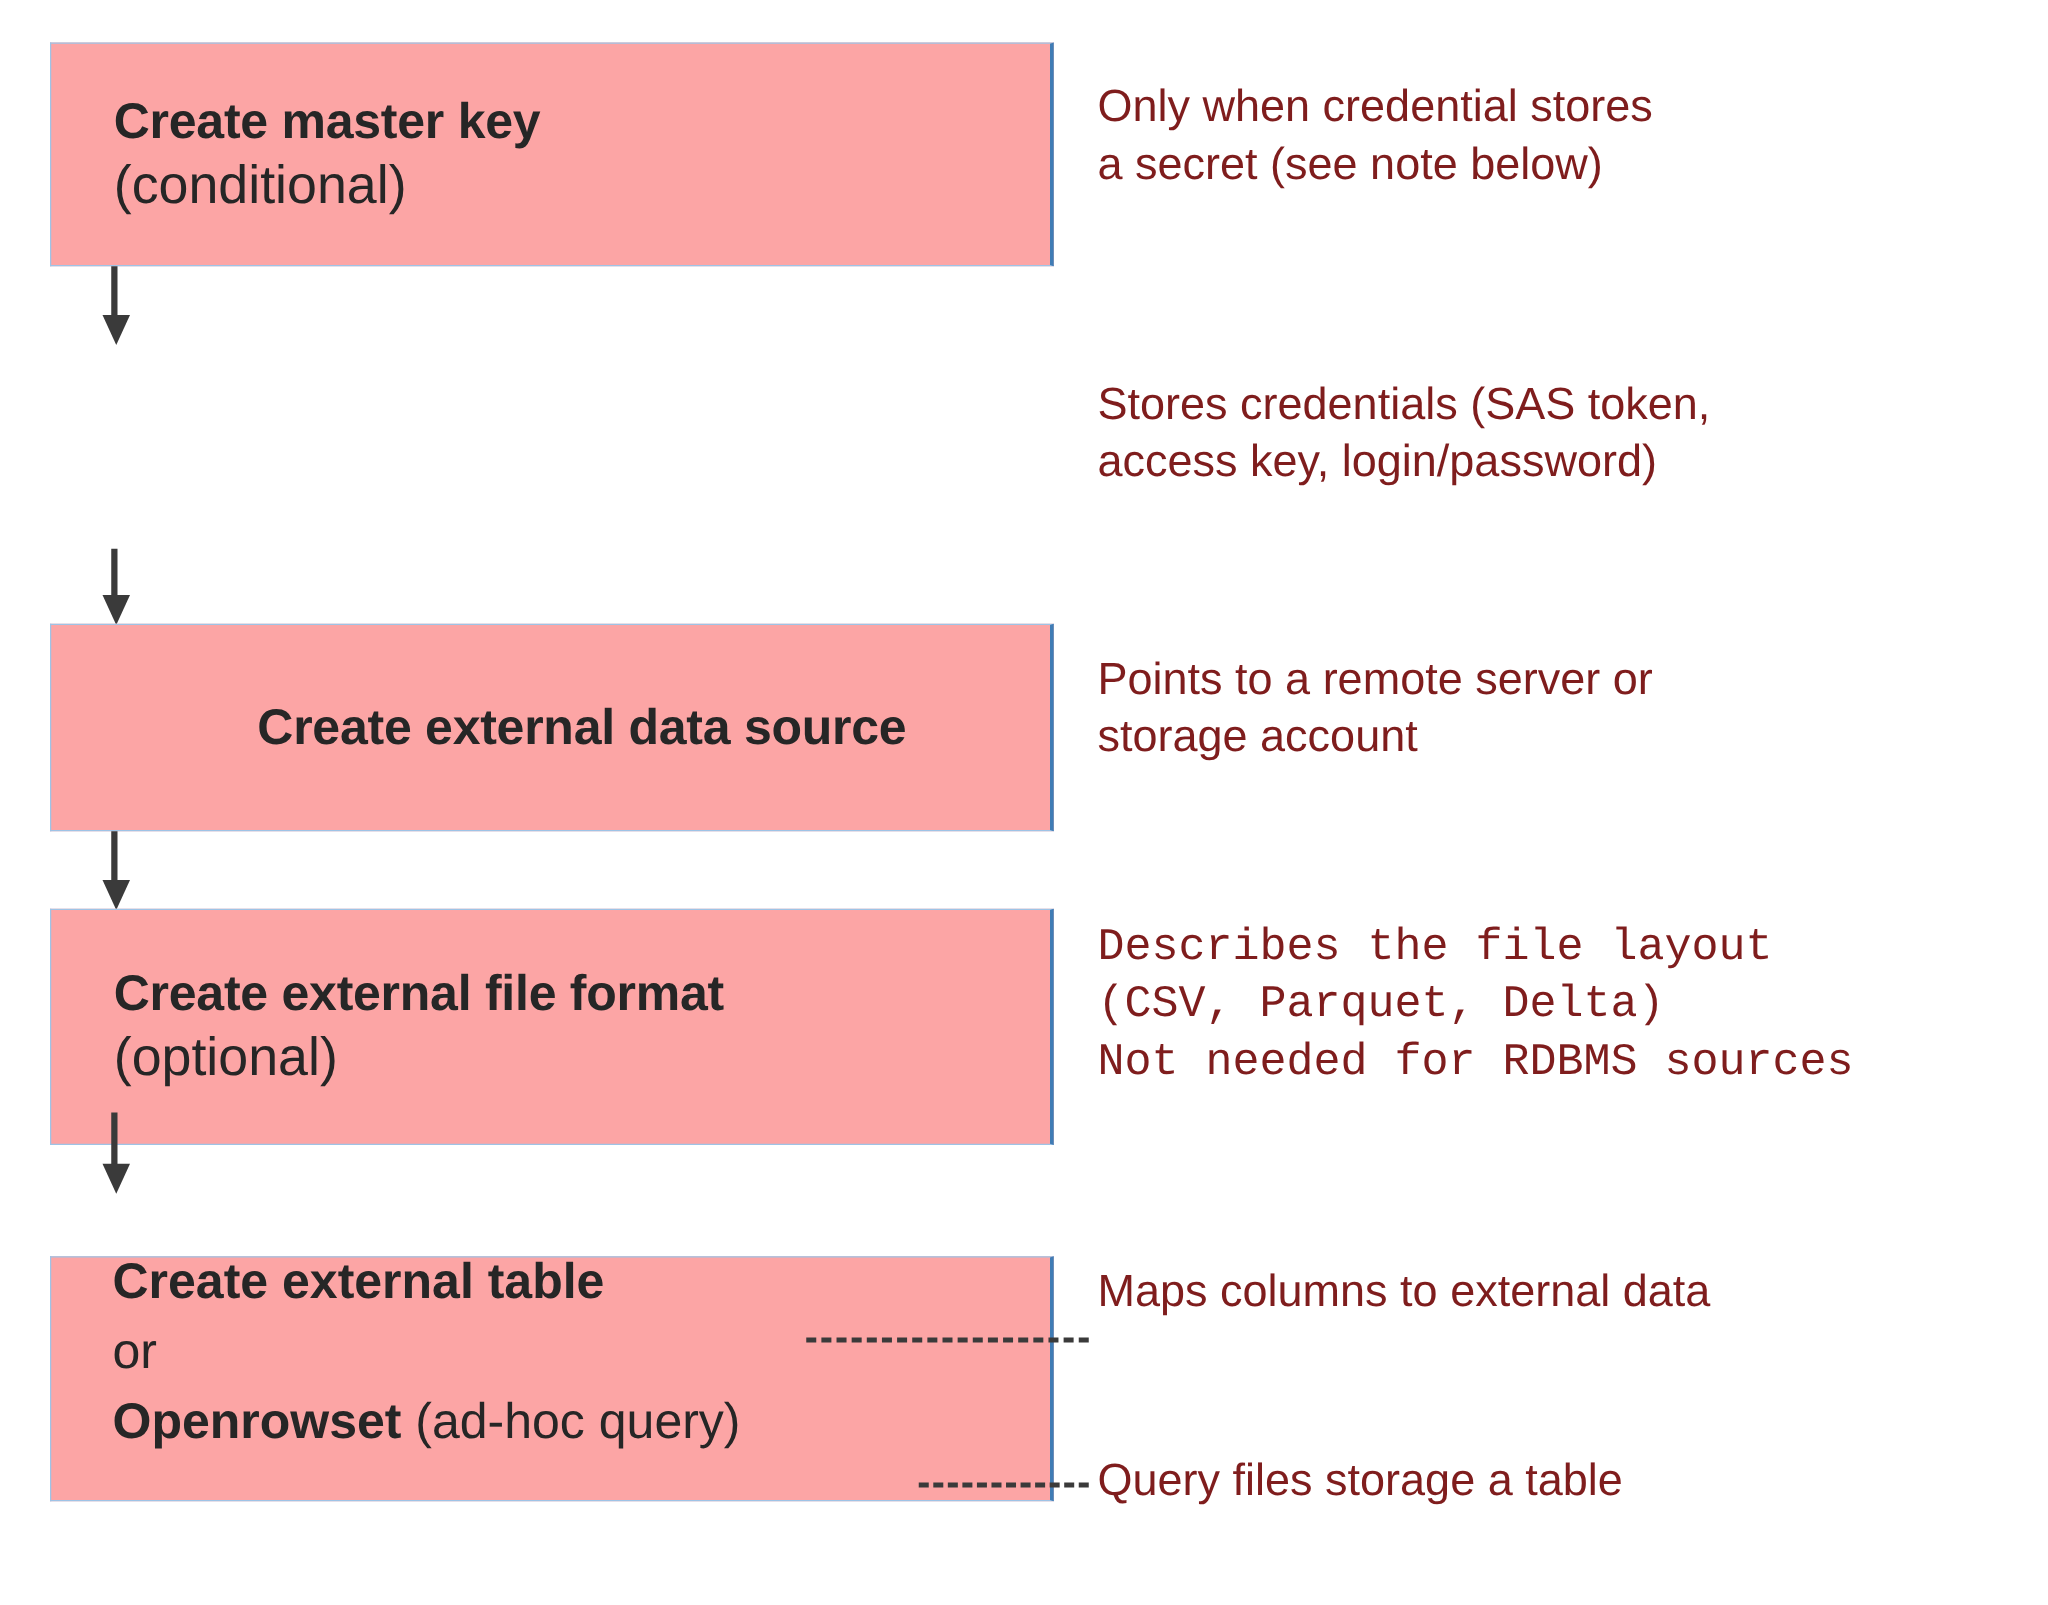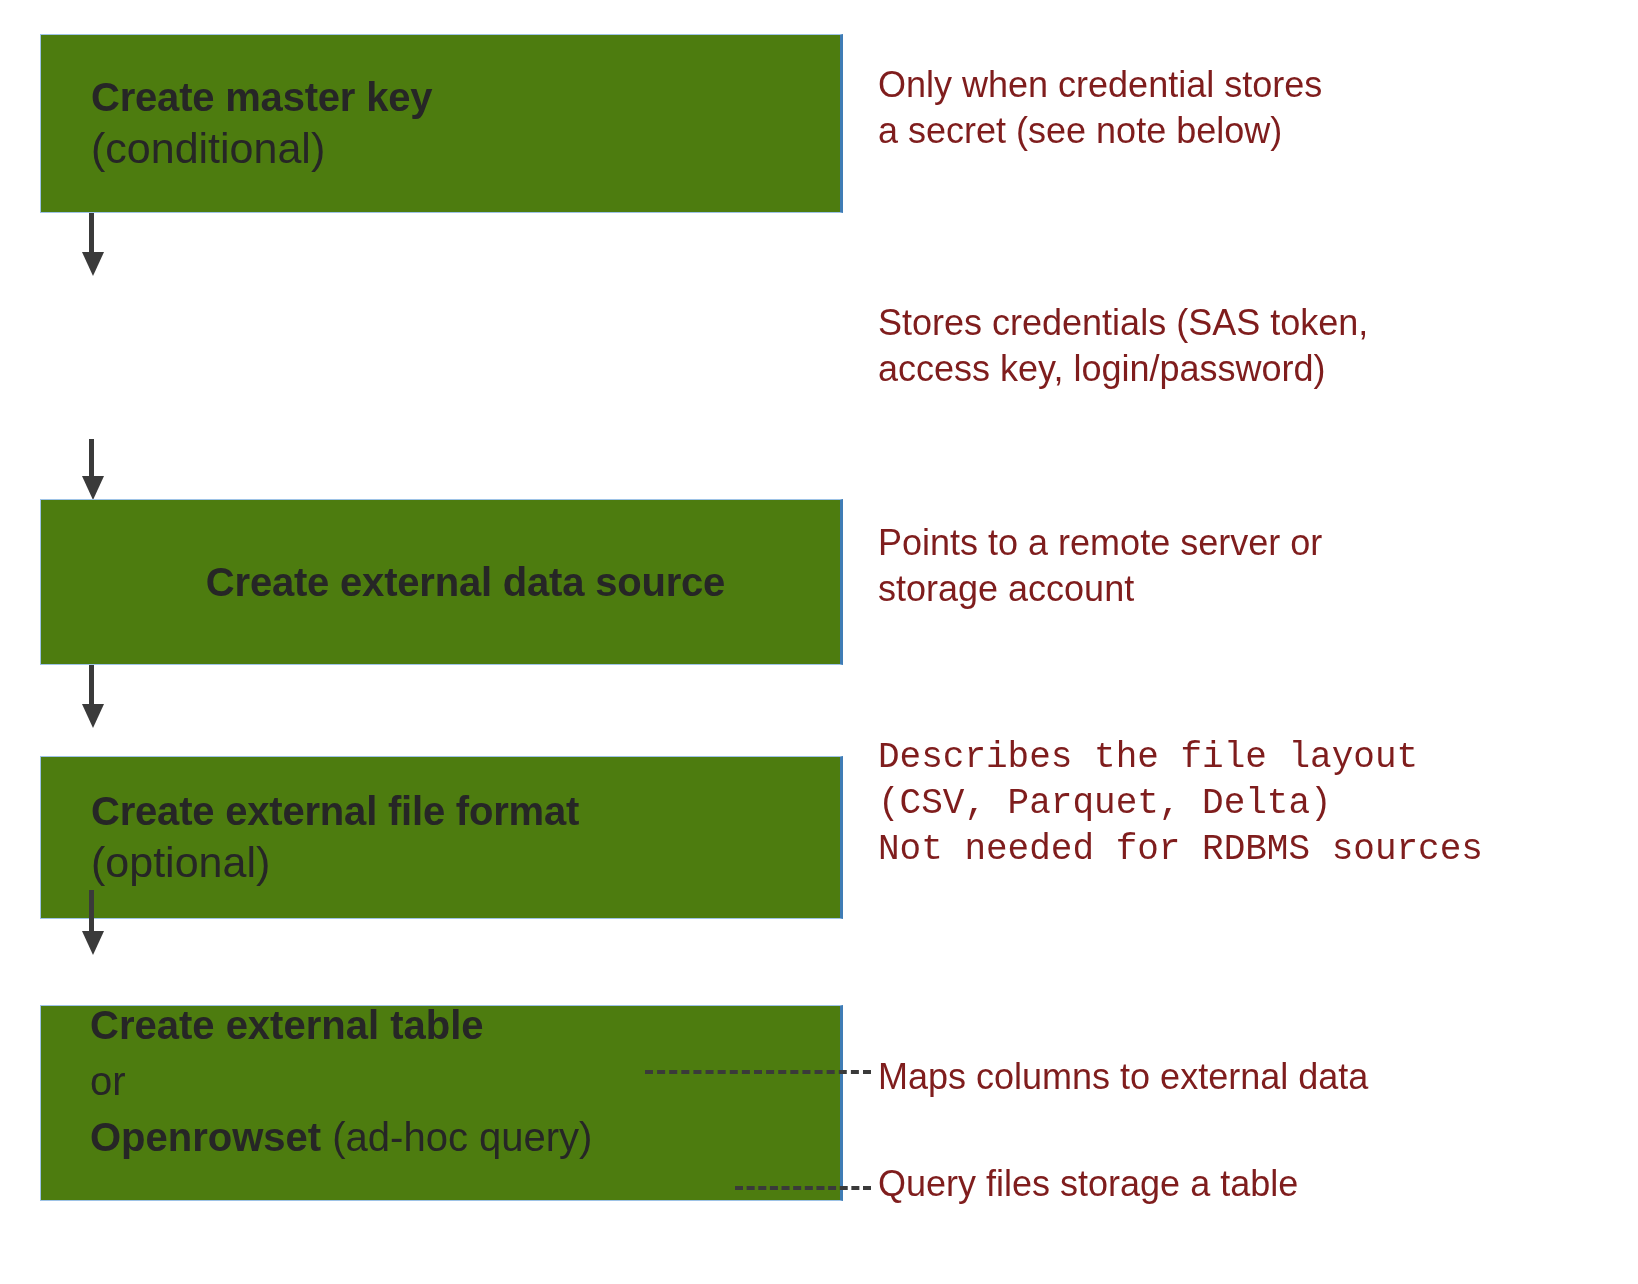--- a/index.html
+++ b/index.html
@@ -20,21 +20,21 @@
     width: 1638px;
     height: 1284px;
   }
 
   
   .step-box {
     position: absolute;
     left: 40px;
     width: 803px;
     box-sizing: border-box;
-    background: #4d7c0f;
+    background: #fca5a5;
     border-top: 1px solid #9ec3e6;
     border-right: 3px solid #3f7cb5;
     border-bottom: 3px solid #3f7cb5;
     border-left: 1px solid #9ec3e6;
     display: flex;
     flex-direction: column;
     justify-content: center;
     padding: 0 0 0 50px;
   }
   .step-box.flat-bottom {
@@ -139,21 +139,21 @@
     <div class="step-title">Create external data source</div>
   </div>
   <div class="note" style="top:520px;">Points to a remote server or
 storage account</div>
 
   <div class="arrow" style="top:665px; height:62px;">
     <div class="shaft" style="height:40px;"></div>
     <div class="head" style="top:39px;"></div>
   </div>
 
-  <div class="step-box flat-bottom" style="top:756px; height:163px;">
+  <div class="step-box flat-bottom" style="top:727px; height:189px;">
     <div class="step-title">Create external file format</div>
     <div class="step-sub">(optional)</div>
   </div>
   <div class="note" style="top:735px;font-family:Liberation Mono, monospace;">Describes the file layout
 (CSV, Parquet, Delta)
 Not needed for RDBMS sources</div>
 
   <div class="arrow" style="top:890px; height:64px;">
     <div class="shaft" style="height:42px;"></div>
     <div class="head" style="top:41px;"></div>
@@ -168,18 +168,18 @@
     </div>
     <div class="row" style="height:56px;">
       <span>or</span>
     </div>
     <div class="row" style="height:56px;">
       <b>Openrowset</b><span> (ad-hoc query)</span>
     </div>
   </div>
 
   <div class="dash" style="left:645px; top:1070px; width:226px;"></div>
-  <div class="note" style="top:1054px;">Maps columns to external data</div>
+  <div class="note" style="top:1010px;">Maps columns to external data</div>
 
   <div class="dash" style="left:735px; top:1186px; width:136px;"></div>
   <div class="note" style="top:1161px;">Query files storage a table</div>
 
 </div>
 
 </body></html>

